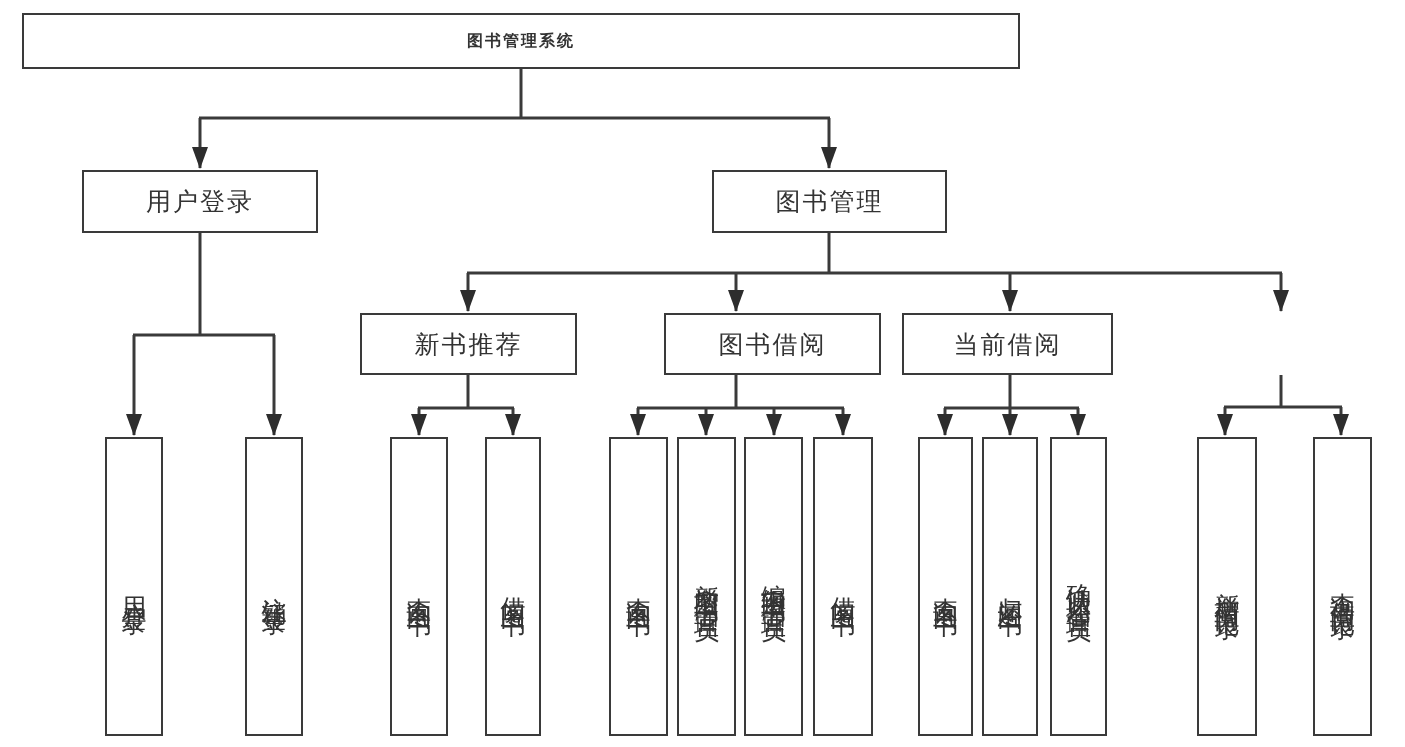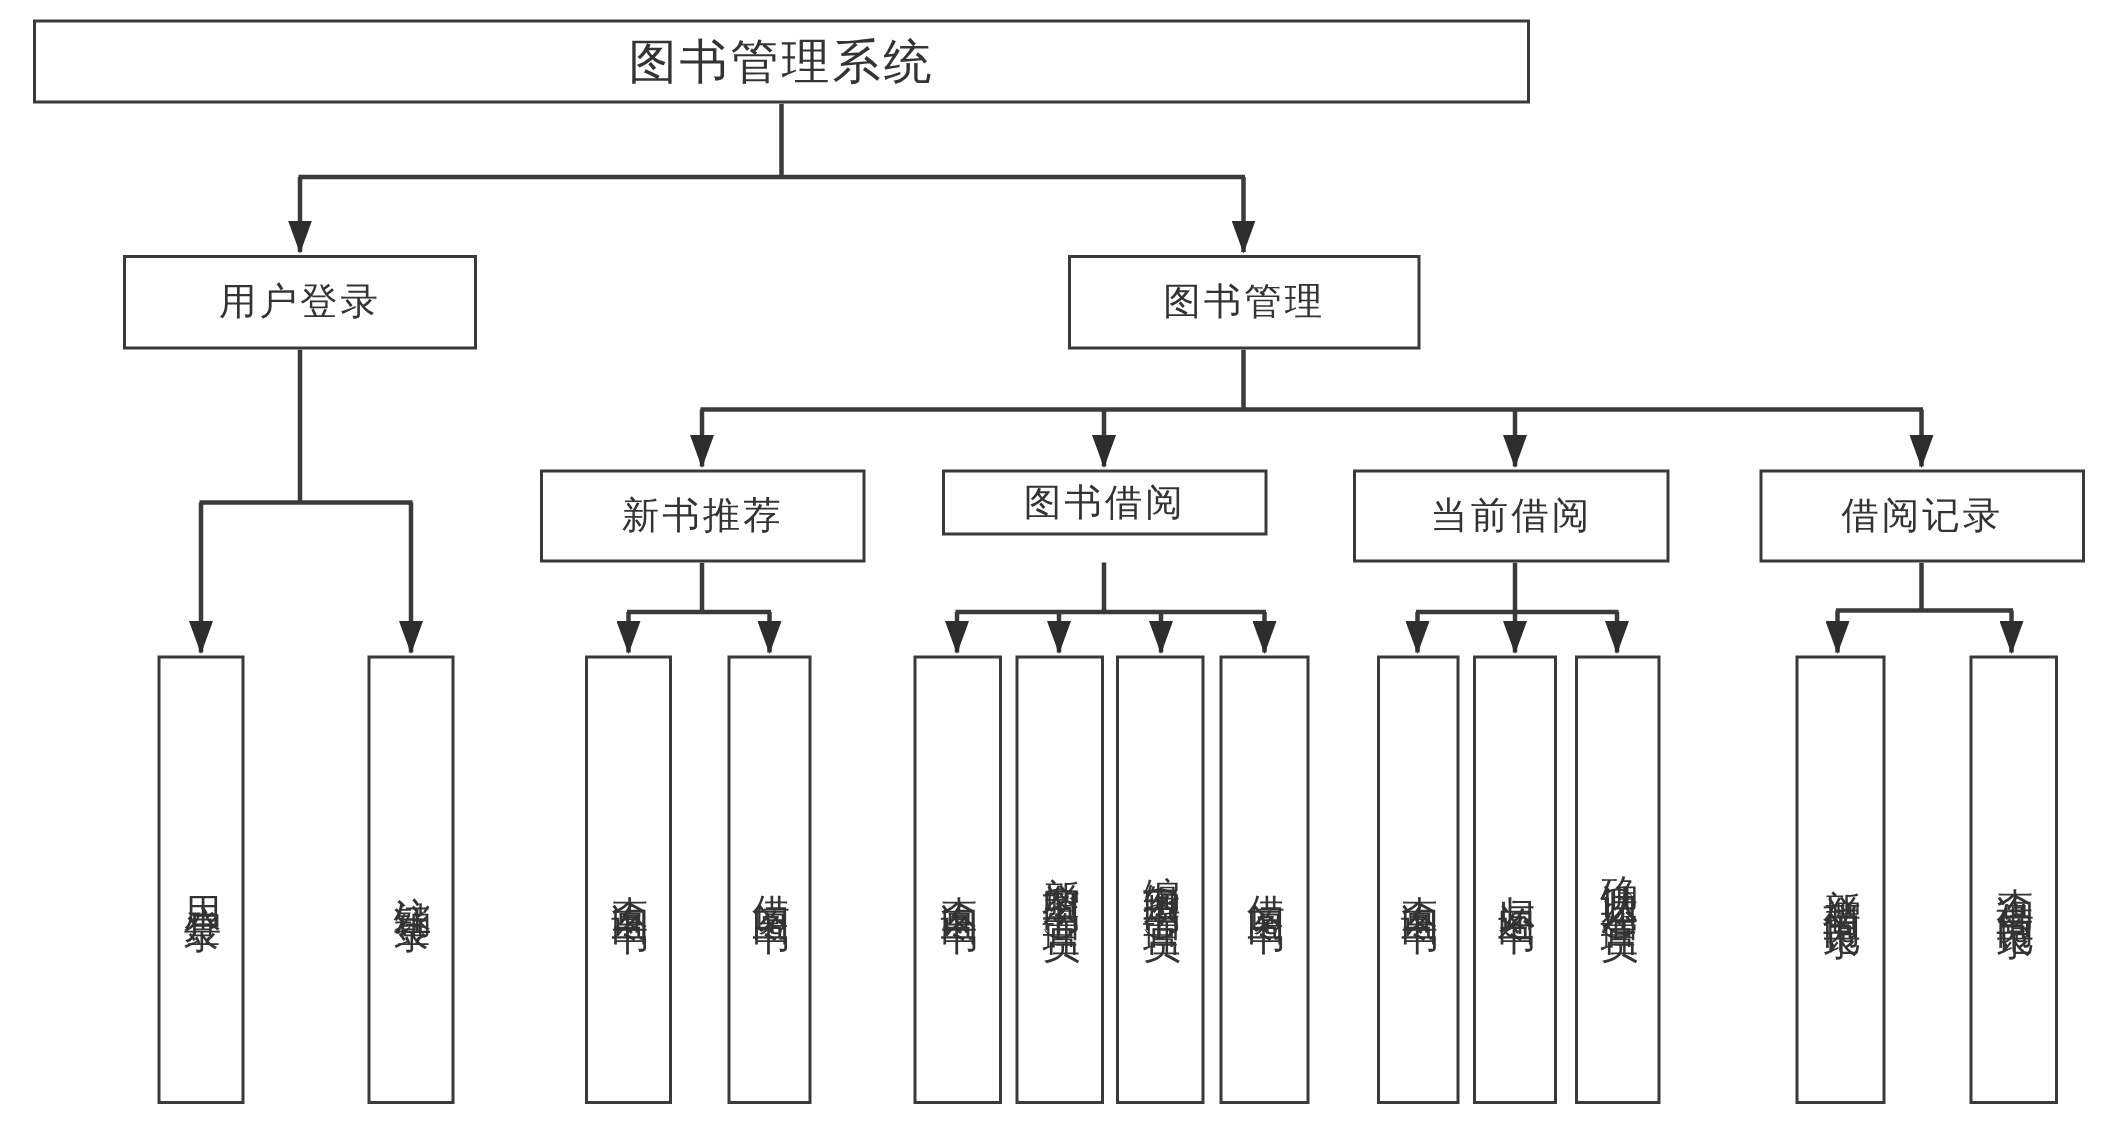--- a/index.html
+++ b/index.html
@@ -20,21 +20,21 @@
     align-items:center;
     justify-content:center;
     color:#333333;
   }
   .hlabel{
     font-size:25px;
     letter-spacing:2px;
     white-space:nowrap;
     line-height:1;
   }
-  .root .hlabel{font-size:32px;}
+  .root .hlabel{font-size:16px;font-weight:bold;}
   .leaf .vtext{
     writing-mode:vertical-rl;
     text-orientation:mixed;
     font-size:25px;
     letter-spacing:5px;
     line-height:1;
     color:#333333;
     max-height:288px;
   }
   #watermark{
@@ -123,28 +123,25 @@
   <div class="node" style="left:82px;top:170px;width:236px;height:63px">
     <span class="hlabel">用户登录</span>
   </div>
   <div class="node" style="left:360px;top:313px;width:217px;height:62px">
     <span class="hlabel">新书推荐</span>
   </div>
 
   <div class="node" style="left:712px;top:170px;width:235px;height:63px">
     <span class="hlabel">图书管理</span>
   </div>
-  <div class="node" style="left:628px;top:313px;width:217px;height:44px">
+  <div class="node" style="left:664px;top:313px;width:217px;height:62px">
     <span class="hlabel">图书借阅</span>
   </div>
   <div class="node" style="left:902px;top:313px;width:211px;height:62px">
     <span class="hlabel">当前借阅</span>
-  </div>
-  <div class="node" style="left:1173px;top:313px;width:217px;height:62px">
-    <span class="hlabel">借阅记录</span>
   </div>
 
   <div class="node leaf" style="left:105px;top:437px;width:58px;height:299px">
     <span class="vtext">用户登录</span>
   </div>
   <div class="node leaf" style="left:245px;top:437px;width:58px;height:299px">
     <span class="vtext">注销登录</span>
   </div>
 
   <div class="node leaf" style="left:390px;top:437px;width:58px;height:299px">

